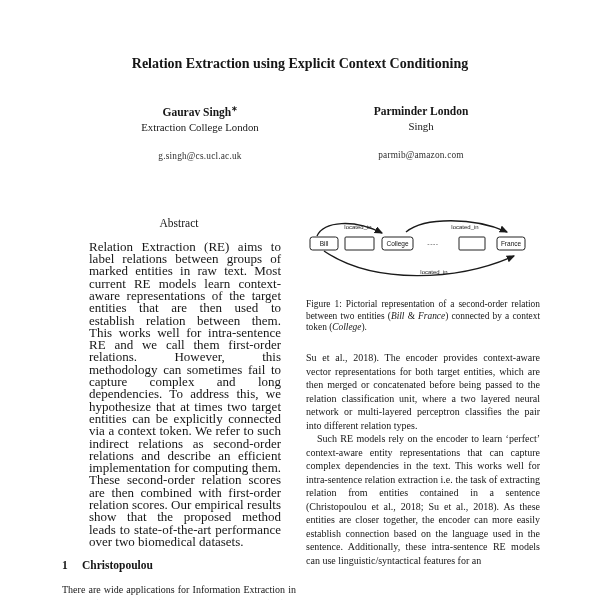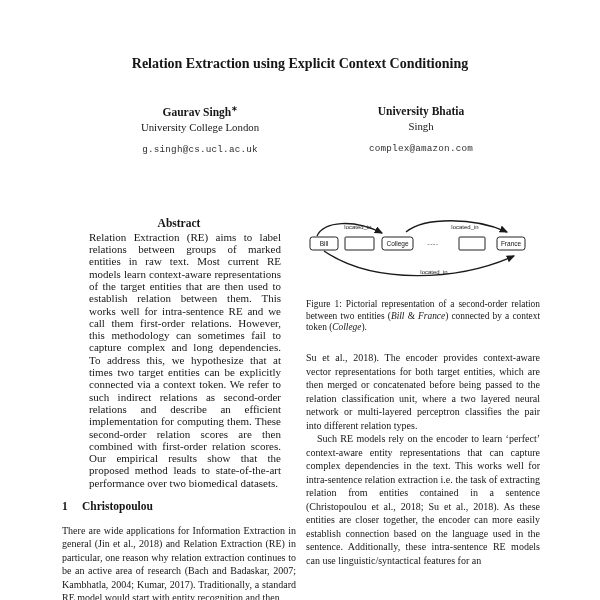--- a/index.html
+++ b/index.html
@@ -20,34 +20,34 @@
     font-weight: 700;
     margin: 0;
   }
   .author { position: absolute; top: 104px; width: 280px; text-align: center; }
   .author-1 { left: 60px; }
   .author-2 { left: 281px; }
   .author-name { font-size: 11.5px; font-weight: 700; line-height: 1.25; }
   .author-name sup { font-size: 7.5px; }
   .author-affil { font-size: 10.8px; line-height: 1.25; margin-top: 2px; }
   .author-email {
-    font-family: Liberation Mono, monospace;
+    font-family: Liberation Serif, serif;
     font-size: 9.3px; letter-spacing: .2px;
-    color: #2e2e2e; margin-top: 9px;
+    color: #2e2e2e; margin-top: 16px;
   }
   .col { position: absolute; width: 234px; }
   .col-left { left: 62px; top: 215px; }
   .col-right { left: 306px; top: 212px; }
   .abstract-heading {
-    font-size: 11.5px; font-weight: 700; text-align: center;
+    font-size: 11.5px; font-weight: 400; text-align: center;
     margin: 2px 0 0; line-height: 1.2;
   }
   .abstract-text {
-    margin: 0 15px 0 27px;
-    font-size: 11px; line-height: 12.3px;
+    margin: 10px 15px 0 27px;
+    font-size: 13px; line-height: 12.3px;
     text-align: justify;
   }
   .section-heading {
     display: flex; margin: 11px 0 0;
     font-size: 11.5px; font-weight: 700; line-height: 1.2;
   }
   .sec-num { width: 20px; flex: none; }
   .para { font-size: 10px; line-height: 13.5px; text-align: justify; margin: 0; }
   .intro-para { margin-top: 10px; }
   .rp1 { margin-top: 17px; }
@@ -67,28 +67,28 @@
 </style>
 </head>
 <body>
 
 <div class="page">
 
   <h1 class="paper-title">Relation Extraction using Explicit Context Conditioning</h1>
 
   <div class="author author-1">
     <div class="author-name"><span>Gaurav Singh</span><sup>∗</sup></div>
-    <div class="author-affil">University College London</div>
+    <div class="author-affil">Extraction College London</div>
     <div class="author-email">g.singh@cs.ucl.ac.uk</div>
   </div>
 
   <div class="author author-2">
-    <div class="author-name"><span>University Bhatia</span></div>
+    <div class="author-name"><span>Parminder London</span></div>
     <div class="author-affil">Singh</div>
-    <div class="author-email">complex@amazon.com</div>
+    <div class="author-email">parmib@amazon.com</div>
   </div>
 
   <div class="col col-left">
     <h2 class="abstract-heading">Abstract</h2>
     <p class="abstract-text">Relation Extraction (RE) aims to label relations between groups of marked entities in raw text. Most current RE models learn context-aware representations of the target entities that are then used to establish relation between them. This works well for intra-sentence RE and we call them first-order relations. However, this methodology can sometimes fail to capture complex and long dependencies. To address this, we hypothesize that at times two target entities can be explicitly connected via a context token. We refer to such indirect relations as second-order relations and describe an efficient implementation for computing them. These second-order relation scores are then combined with first-order relation scores. Our empirical results show that the proposed method leads to state-of-the-art performance over two biomedical datasets.</p>
     <h2 class="section-heading">
       <span class="sec-num">1</span>
       <span>Christopoulou</span>
     </h2>
     <p class="para intro-para">There are wide applications for Information Extraction in general (Jin et al., 2018) and Relation Extraction (RE) in particular, one reason why relation extraction continues to be an active area of research (Bach and Badaskar, 2007; Kambhatla, 2004; Kumar, 2017). Traditionally, a standard RE model would start with entity recognition and then</p>

